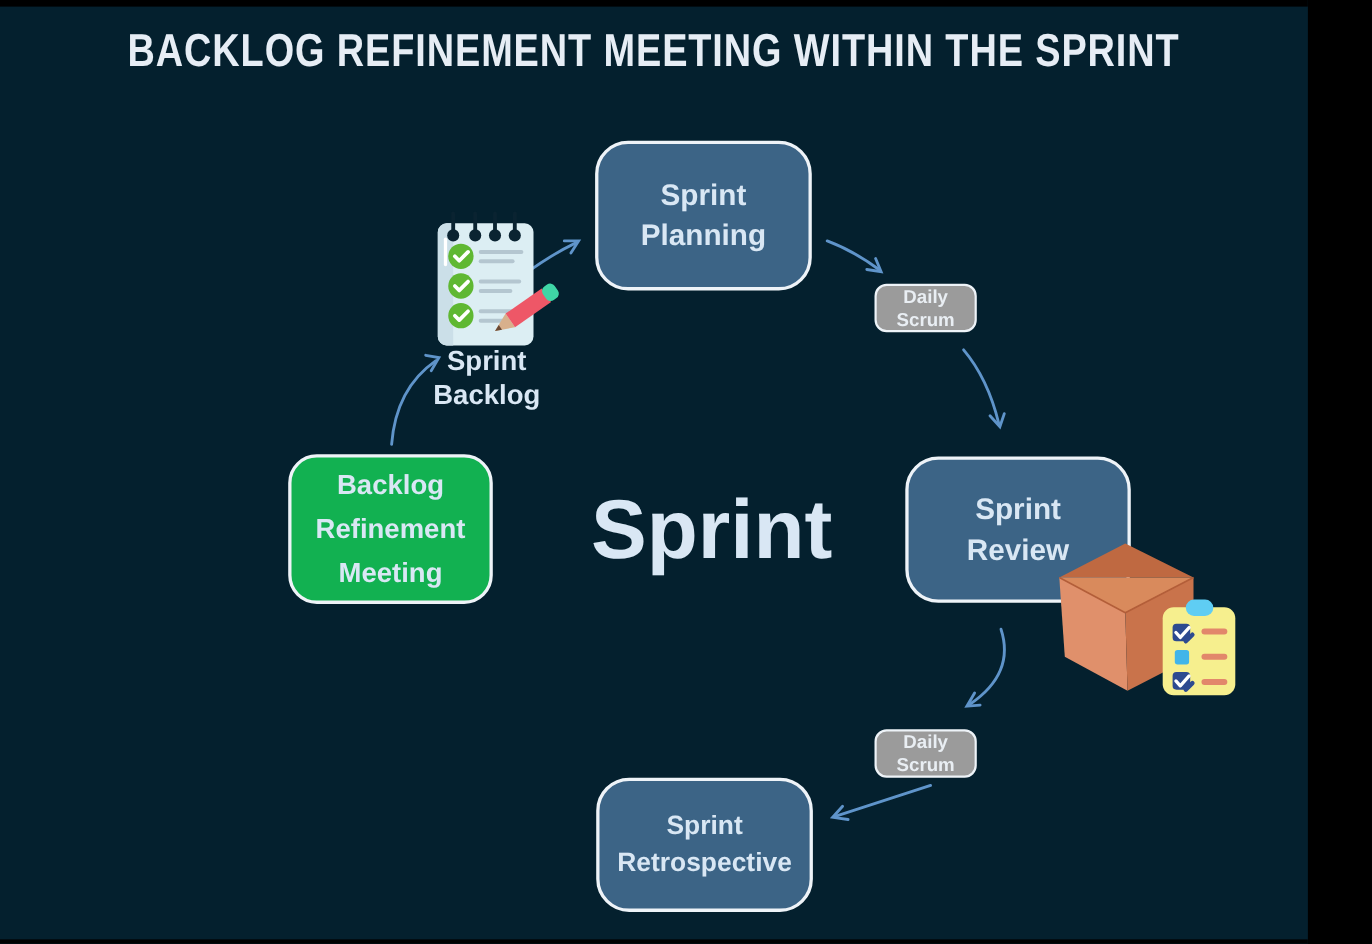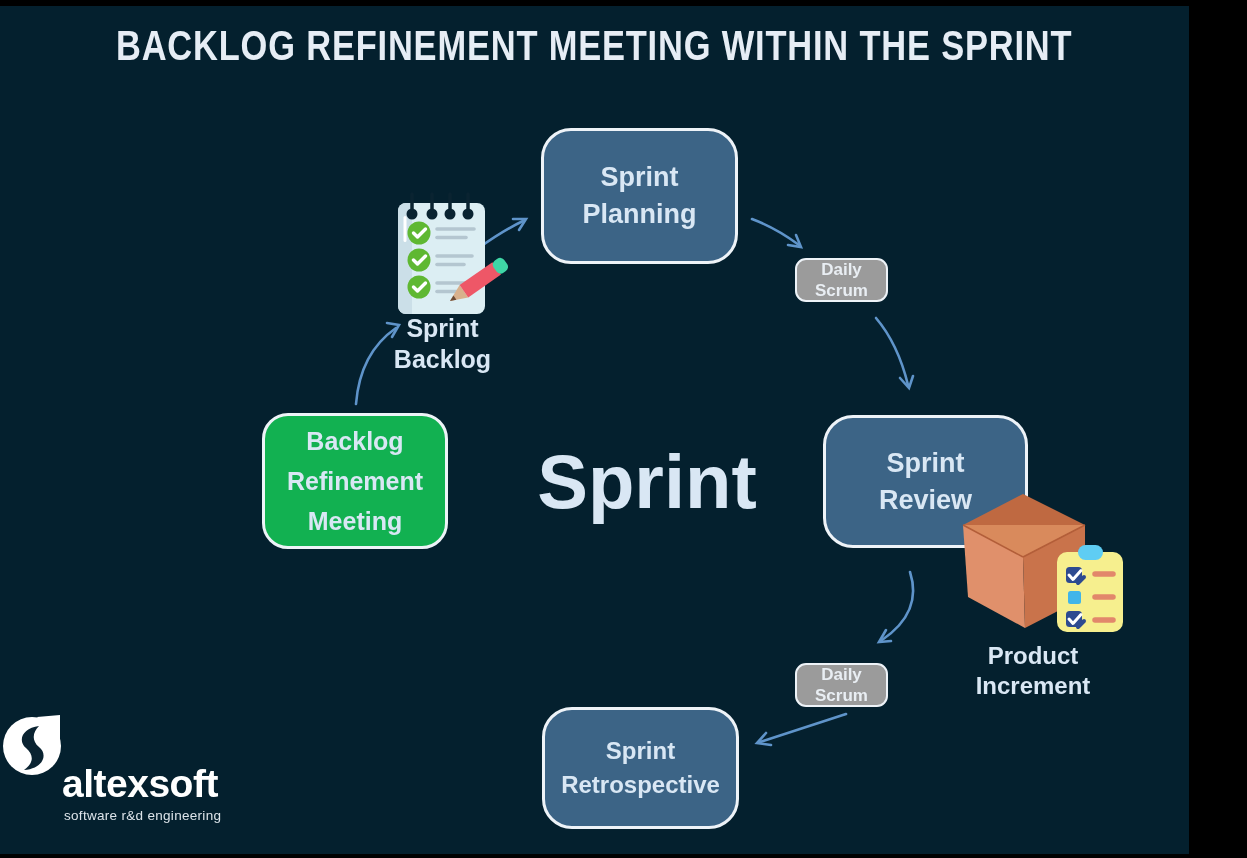--- a/index.html
+++ b/index.html
@@ -175,27 +175,14 @@
       <g stroke="#e2876b" stroke-width="5.5" stroke-linecap="round">
         <line x1="1095" y1="574" x2="1113" y2="574"></line>
         <line x1="1095" y1="597" x2="1113" y2="597"></line>
         <line x1="1095" y1="620" x2="1113" y2="620"></line>
       </g>
     </g>
   </svg>
 
   <div id="label-sprint-backlog" class="annotation">Sprint
 Backlog</div>
-  <div id="label-product-increment" class="annotation">Product
-Increment</div>
 
-  <div class="logo">
-    <svg width="230" height="120" viewBox="0 0 230 120">
-      <g>
-        <circle cx="29" cy="36" r="29" fill="#ffffff"></circle>
-        <polygon points="57,5 57,32 34,7" fill="#ffffff"></polygon>
-        <path d="M 36 16 C 20 18 14 30 23 38 C 31 45 31 53 21 60 C 39 59 46 45 36 37 C 28 30 30 22 36 16 Z" fill="#0a2331"></path>
-      </g>
-    </svg>
-    <div class="logo-wordmark">altexsoft</div>
-    <div class="logo-tagline">software r&amp;d engineering</div>
-  </div>
 </div>
 
 </body></html>

